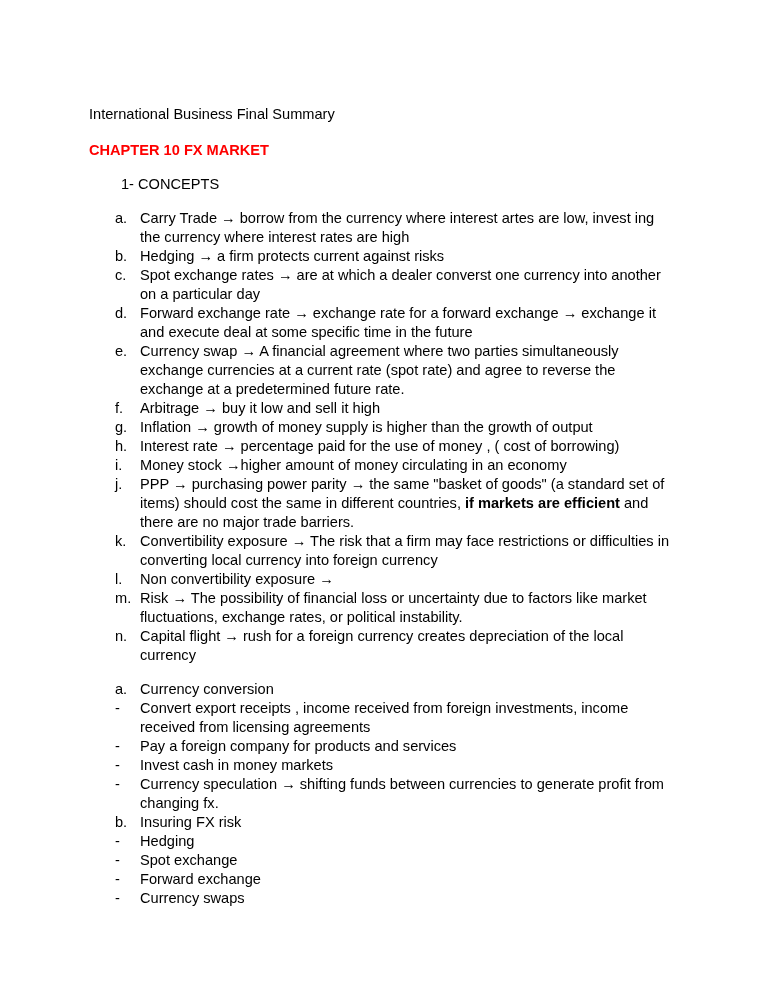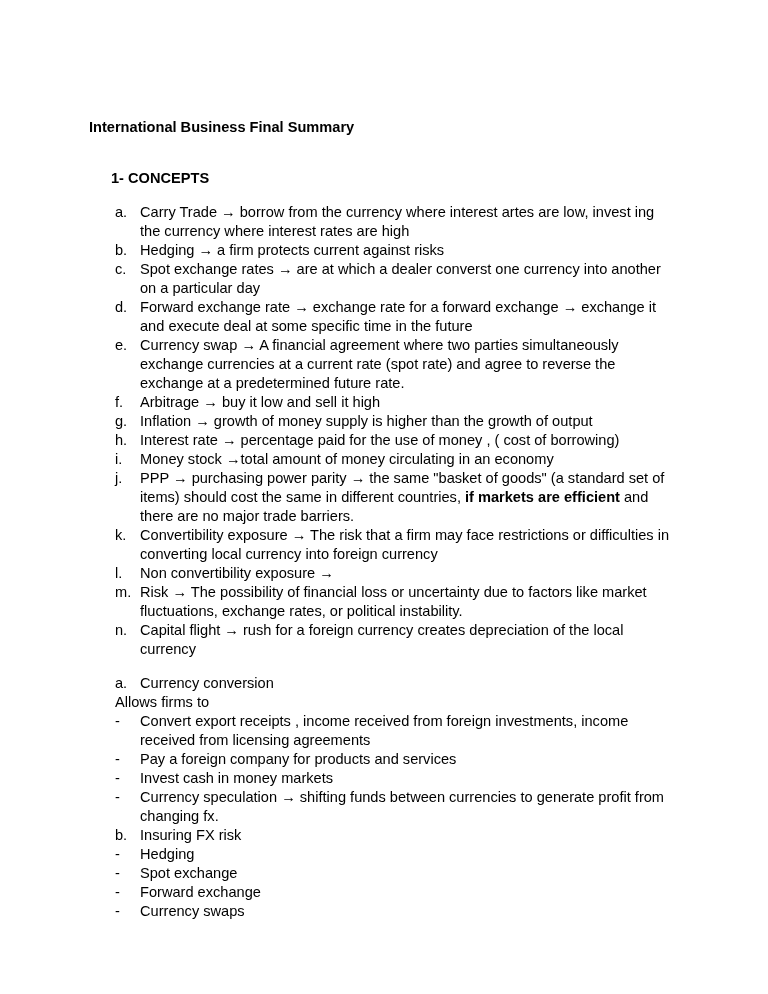--- a/index.html
+++ b/index.html
@@ -19,30 +19,29 @@
   .page {
     box-sizing: border-box;
     width: 768px;
     height: 994px;
     padding: 105px 90px 40px 89px;
     background: #ffffff;
   }
   .spacer { height: 15px; }
   .spacer-lg { height: 17px; }
   .doc-title {
-    font-weight: bold;
-    margin-top: 13px;
+    font-weight: normal;
   }
   .chapter-heading {
     font-weight: bold;
     color: #FF0000;
   }
   .section-heading {
-    font-weight: bold;
-    margin-left: 22px;
+    font-weight: normal;
+    margin-left: 32px;
   }
   .items { }
   .item {
     margin-left: 26px;
     display: flex;
     align-items: flex-start;
   }
   .item .marker {
     flex: 0 0 25px;
     width: 25px;
@@ -58,20 +57,21 @@
 </style>
 </head>
 <body>
 
 <div class="page">
 
   <div class="doc-title">International Business Final Summary</div>
 
   <div class="spacer-lg"></div>
 
+  <div class="chapter-heading">CHAPTER 10 FX MARKET</div>
 
   <div class="spacer"></div>
 
   <div class="section">
     <div class="section-heading">1- CONCEPTS</div>
     <div class="spacer"></div>
     <div class="items">
         <div class="item">
           <span class="marker">a.</span>
           <span class="text"><span>Carry Trade → borrow from the currency where interest artes are low, invest ing the currency where interest rates are high</span></span>
@@ -99,21 +99,21 @@
         <div class="item">
           <span class="marker">g.</span>
           <span class="text"><span>Inflation → growth of money supply is higher than the growth of output</span></span>
         </div>
         <div class="item">
           <span class="marker">h.</span>
           <span class="text"><span>Interest rate → percentage paid for the use of money , ( cost of borrowing)</span></span>
         </div>
         <div class="item">
           <span class="marker">i.</span>
-          <span class="text"><span>Money stock →total amount of money circulating in an economy</span></span>
+          <span class="text"><span>Money stock →higher amount of money circulating in an economy</span></span>
         </div>
         <div class="item">
           <span class="marker">j.</span>
           <span class="text"><span>PPP → purchasing power parity → the same "basket of goods" (a standard set of items) should cost the same in different countries, </span><span class="seg-bold">if markets are efficient</span><span> and there are no major trade barriers.</span></span>
         </div>
         <div class="item">
           <span class="marker">k.</span>
           <span class="text"><span>Convertibility exposure → The risk that a firm may face restrictions or difficulties in converting local currency into foreign currency</span></span>
         </div>
         <div class="item">
@@ -132,21 +132,20 @@
   </div>
 
   <div class="spacer"></div>
 
   <div class="section">
     <div class="items">
         <div class="item">
           <span class="marker">a.</span>
           <span class="text"><span>Currency conversion</span></span>
         </div>
-        <div class="item flush"><span class="text"><span>Allows firms to</span></span></div>
         <div class="item">
           <span class="marker">-</span>
           <span class="text"><span>Convert export receipts , income received from foreign investments, income received from licensing agreements</span></span>
         </div>
         <div class="item">
           <span class="marker">-</span>
           <span class="text"><span>Pay a foreign company for products and services</span></span>
         </div>
         <div class="item">
           <span class="marker">-</span>

